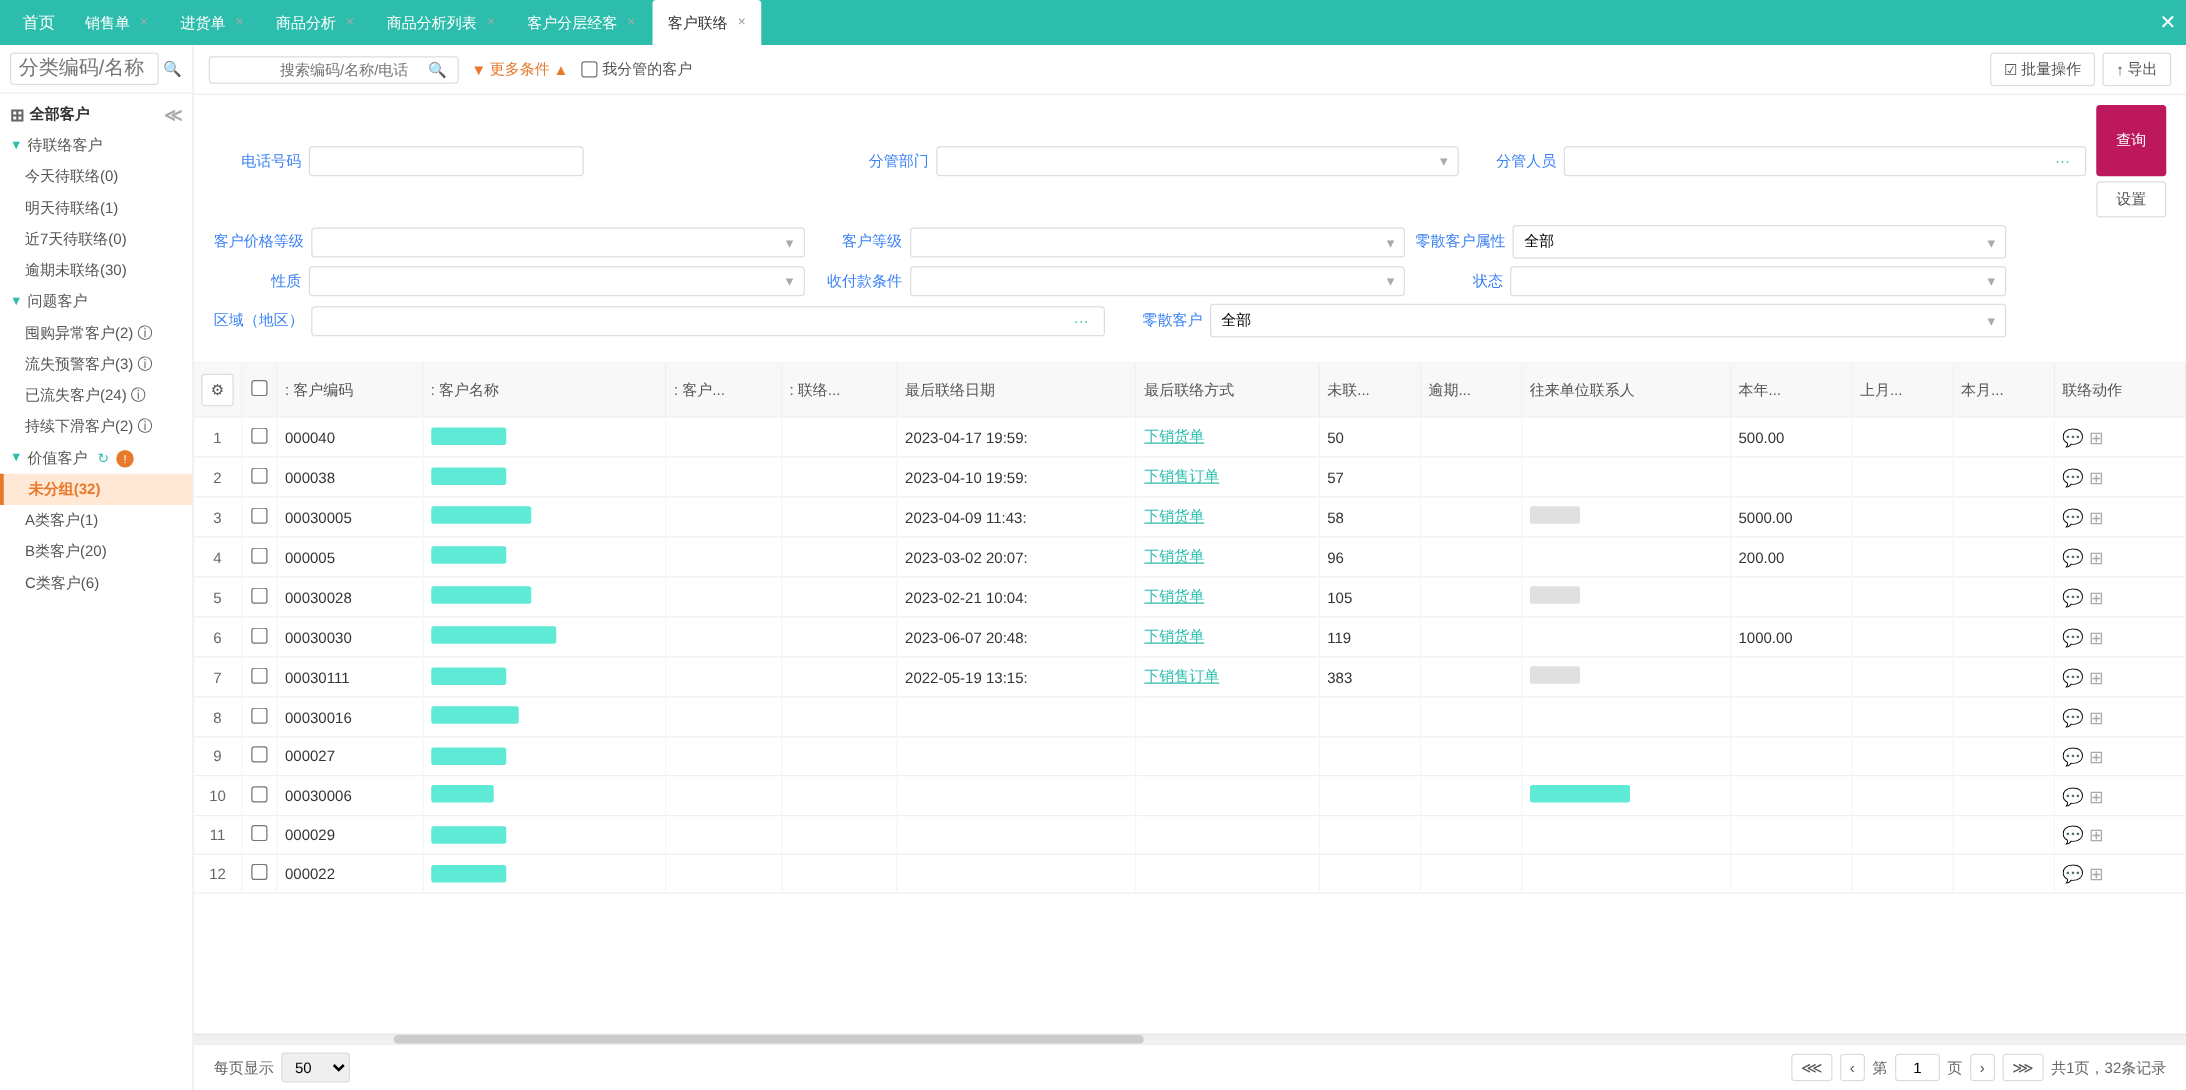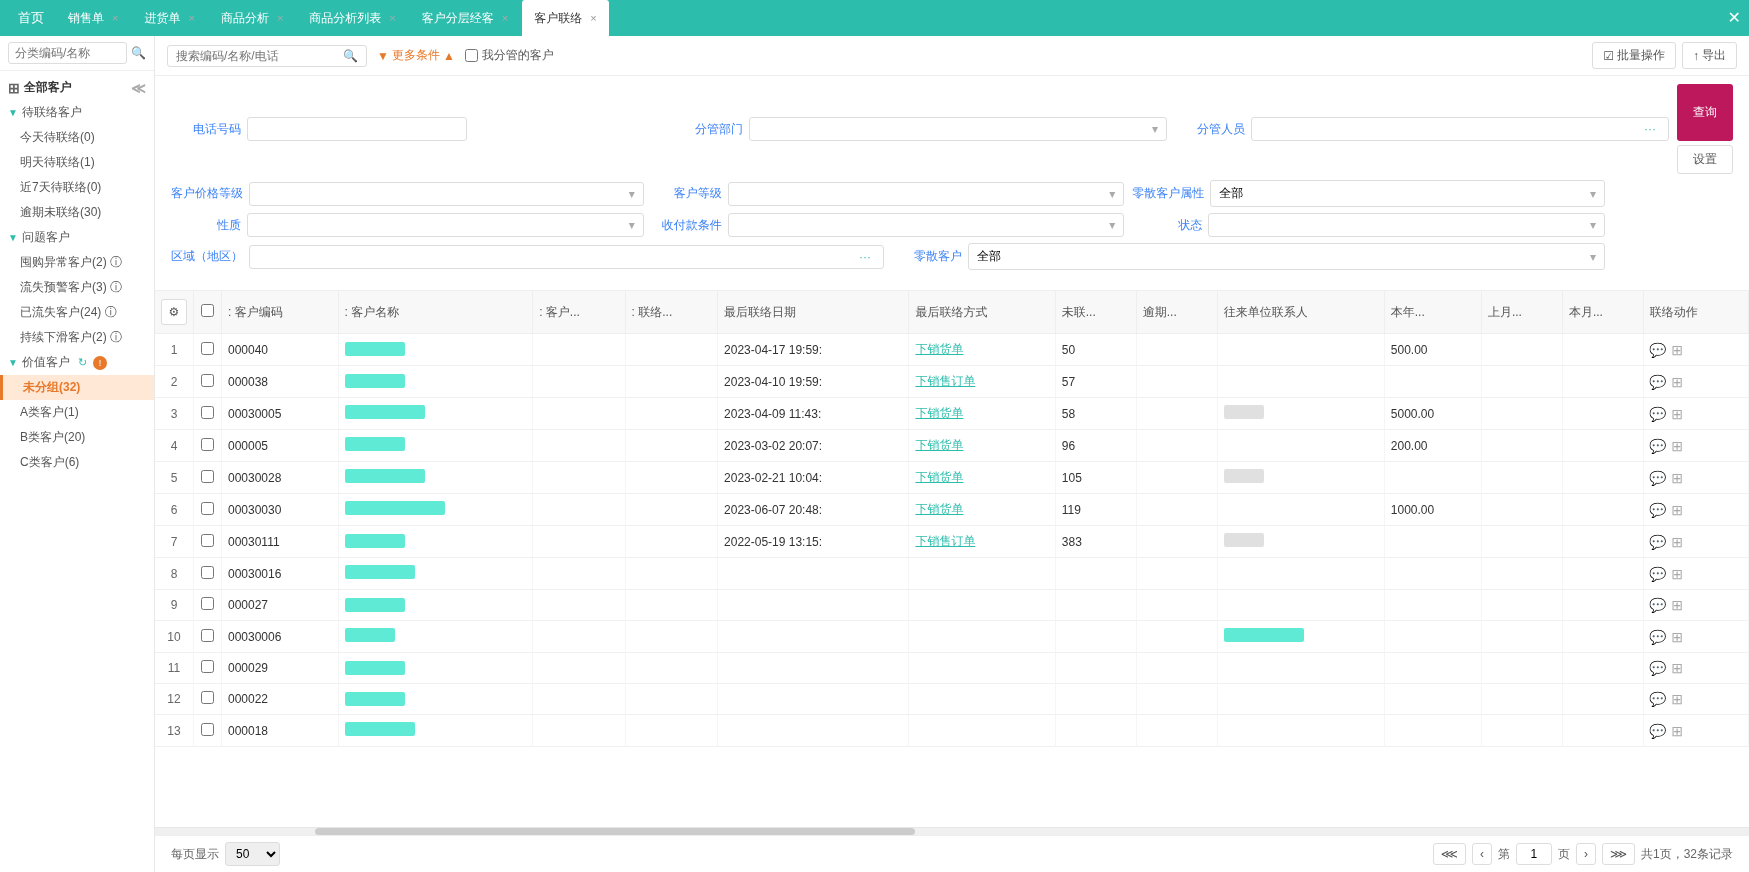--- a/index.html
+++ b/index.html
@@ -67,21 +67,21 @@
       display: flex;
       align-items: center;
       border-bottom: 1px solid #eee;
     }
     .sidebar-search input {
       border: 1px solid #ddd;
       border-radius: 3px;
       padding: 3px 6px;
       width: 100%;
       outline: none;
-      font-size: 12px;
+      font-size: 16px;
       color: #999;
     }
     .sidebar-search .search-icon-btn {
       margin-left: 4px;
       color: #2dbdac;
       cursor: pointer;
     }
 
     .sidebar-section-header {
       padding: 8px 8px 4px 8px;
@@ -143,20 +143,21 @@
       border-radius: 3px;
       padding: 3px 8px;
       width: 200px;
     }
     .filter-search-box input {
       border: none;
       outline: none;
       font-size: 12px;
       color: #c2410c;
       width: 100%;
+      margin-left: 48px;
     }
     .filter-search-icon { color: #2dbdac; margin-left: 4px; cursor: pointer; }
     .filter-more {
       color: #e8792a;
       display: flex;
       align-items: center;
       gap: 3px;
       cursor: pointer;
     }
     .filter-checkbox-label {
@@ -860,42 +861,20 @@
             <td></td>
             <td></td>
             <td></td>
             <td>
                 <div class="action-icons">
                   <span class="action-icon-btn">💬</span>
                   <span class="action-icon-btn">⊞</span>
                 </div>
               </td>
           </tr>
-          <tr>
-            <td class="row-num">13</td>
-            <td class="center"><input type="checkbox" style=""></td>
-            <td>000018</td>
-            <td><span class="blurred" style="min-width:70px;"></span></td>
-            <td></td>
-            <td></td>
-            <td></td>
-            <td></td>
-            <td></td>
-            <td></td>
-            <td></td>
-            <td></td>
-            <td></td>
-            <td></td>
-            <td>
-                <div class="action-icons">
-                  <span class="action-icon-btn">💬</span>
-                  <span class="action-icon-btn">⊞</span>
-                </div>
-              </td>
-          </tr>
         </tbody>
       </table>
     </div>
 
     <div class="scrollbar-area">
       <div class="scrollbar-thumb"></div>
     </div>
 
     <div class="pagination">
       <span class="page-info">每页显示</span>

